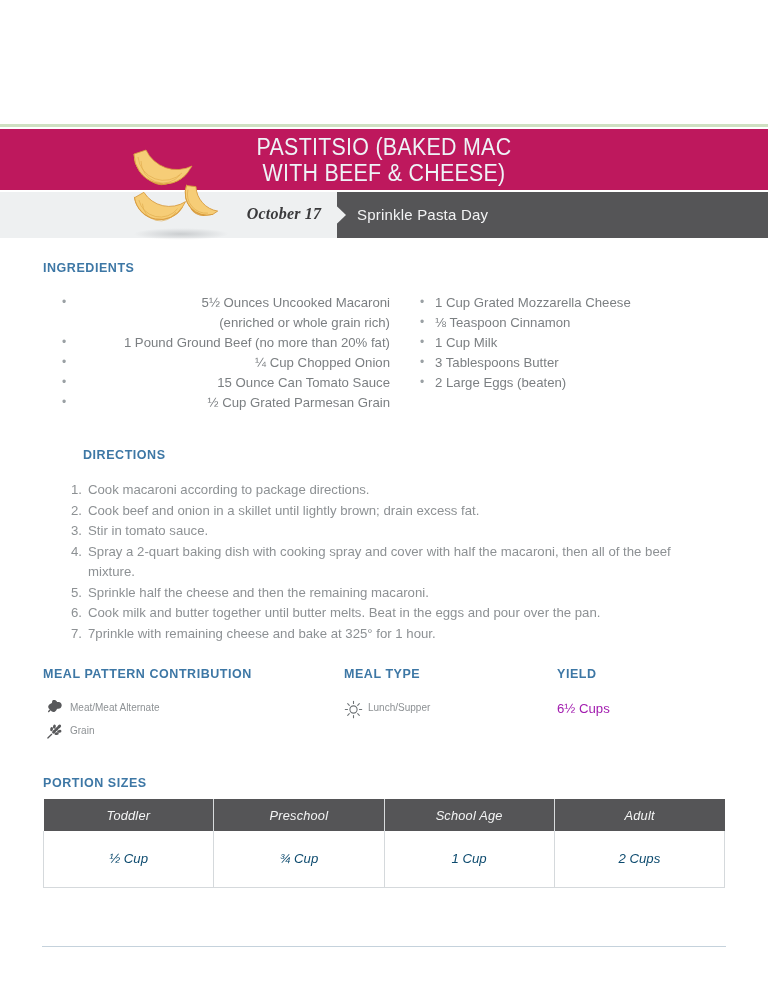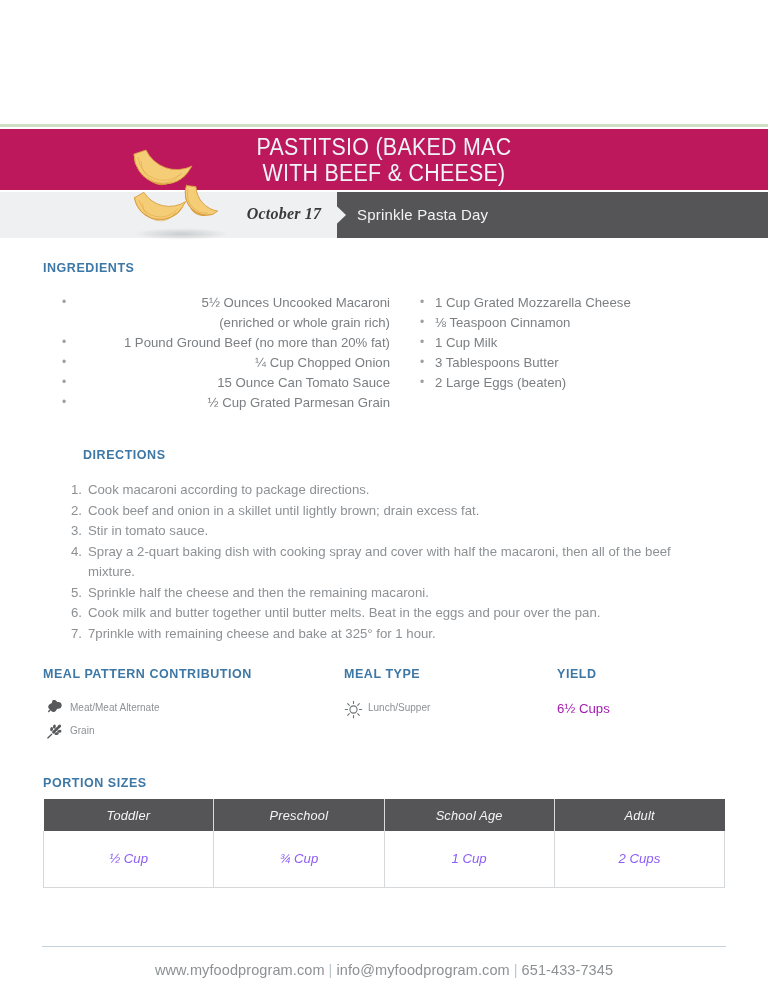--- a/index.html
+++ b/index.html
@@ -114,21 +114,21 @@
     position: absolute; left: 43px; top: 799px; width: 682px;
     border-collapse: collapse; table-layout: fixed; font-style: italic;
   }
   .portion-table th {
     background: #555557; color: #f4f5f5;
     font-size: 12.8px; font-weight: 400; letter-spacing: 0.2px;
     height: 32px; border-right: 1px solid #d8dbdd; text-align: center;
   }
   .portion-table th:last-child { border-right: none; }
   .portion-table td {
-    background: #ffffff; color: #8b5cf6;
+    background: #ffffff; color: #0c4a6e;
     font-size: 13.2px; height: 56px; text-align: center;
     border: 1px solid #d5d9dc; border-top: none;
   }
 
   
   .footer-rule {
     position: absolute; left: 42px; top: 946px; width: 684px; height: 1px;
     background: #c5d2dc;
   }
   .footer-text {
@@ -325,17 +325,14 @@
       <tr>
         <td>½ Cup</td>
         <td>¾ Cup</td>
         <td>1 Cup</td>
         <td>2 Cups</td>
       </tr>
     </tbody>
   </table>
 
   <div class="footer-rule"></div>
-  <div class="footer-text">
-    <span>www.myfoodprogram.com</span><span class="footer-sep">|</span><span>info@myfoodprogram.com</span><span class="footer-sep">|</span><span>651-433-7345</span>
-  </div>
 
 </div>
 
 </body></html>

